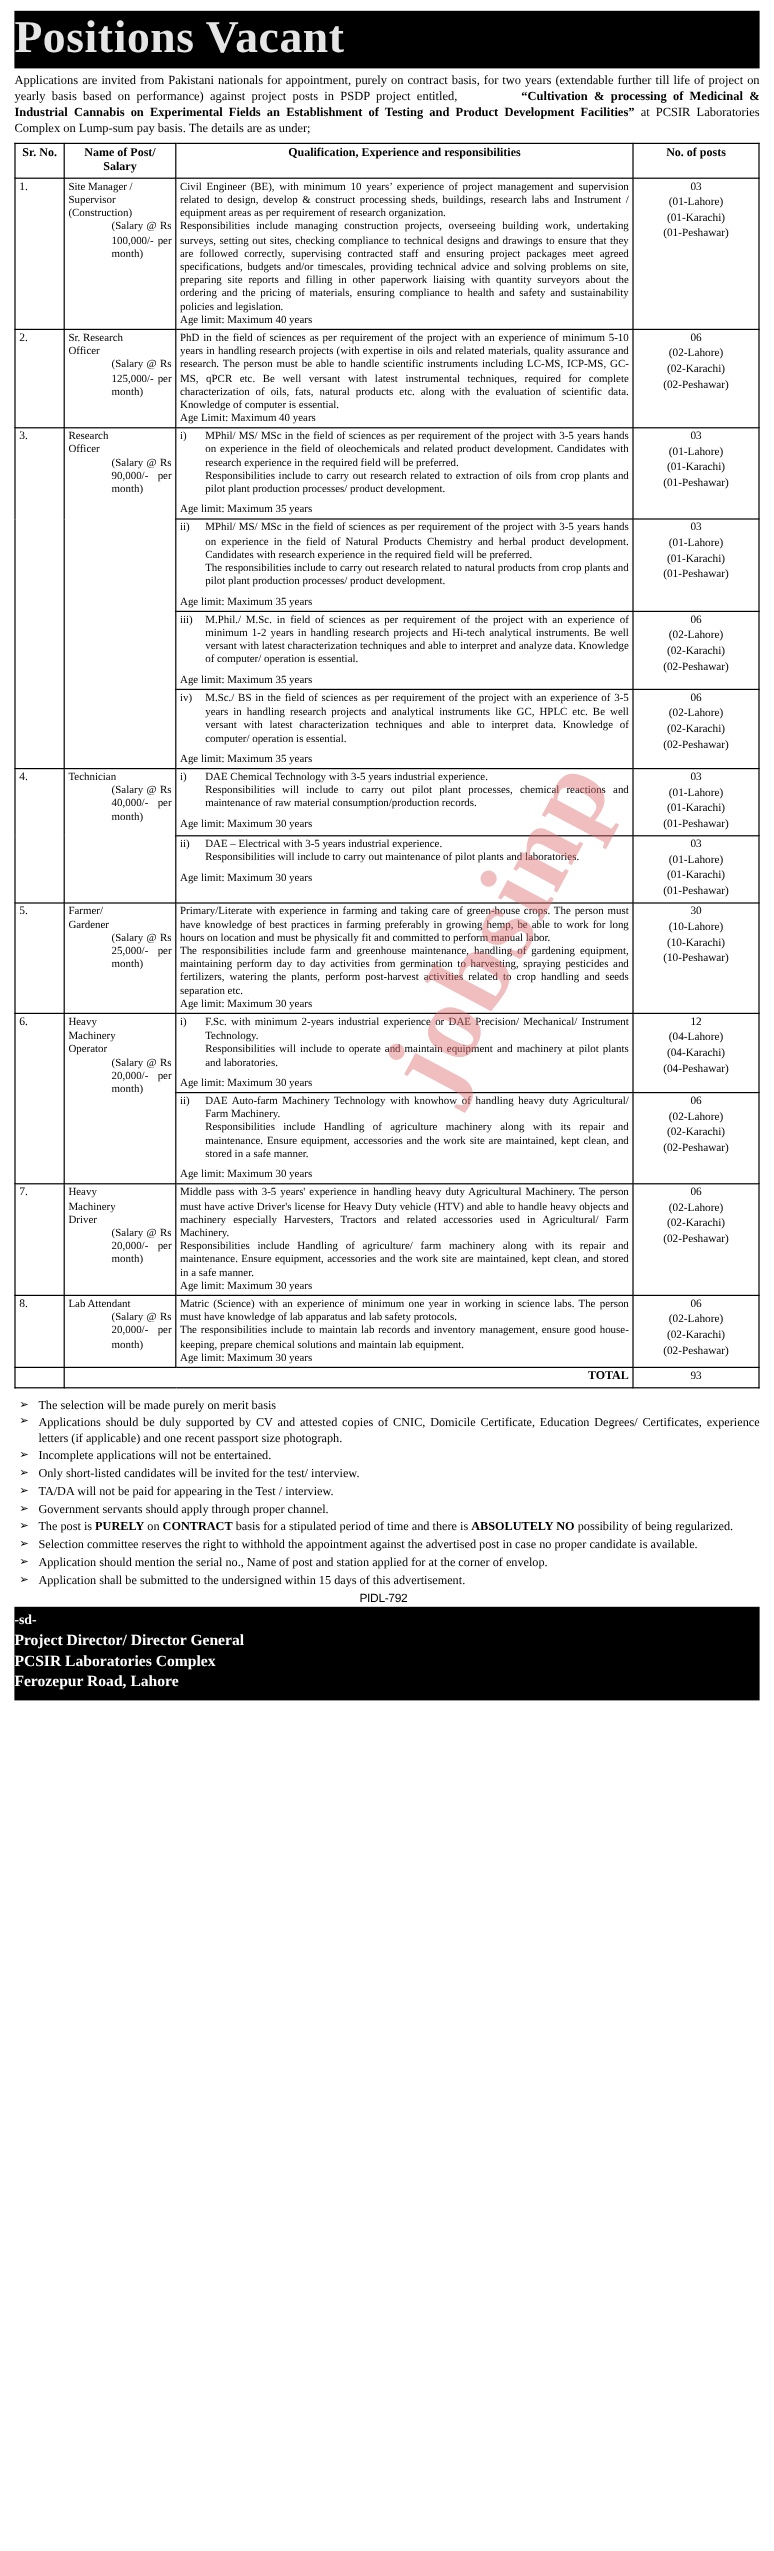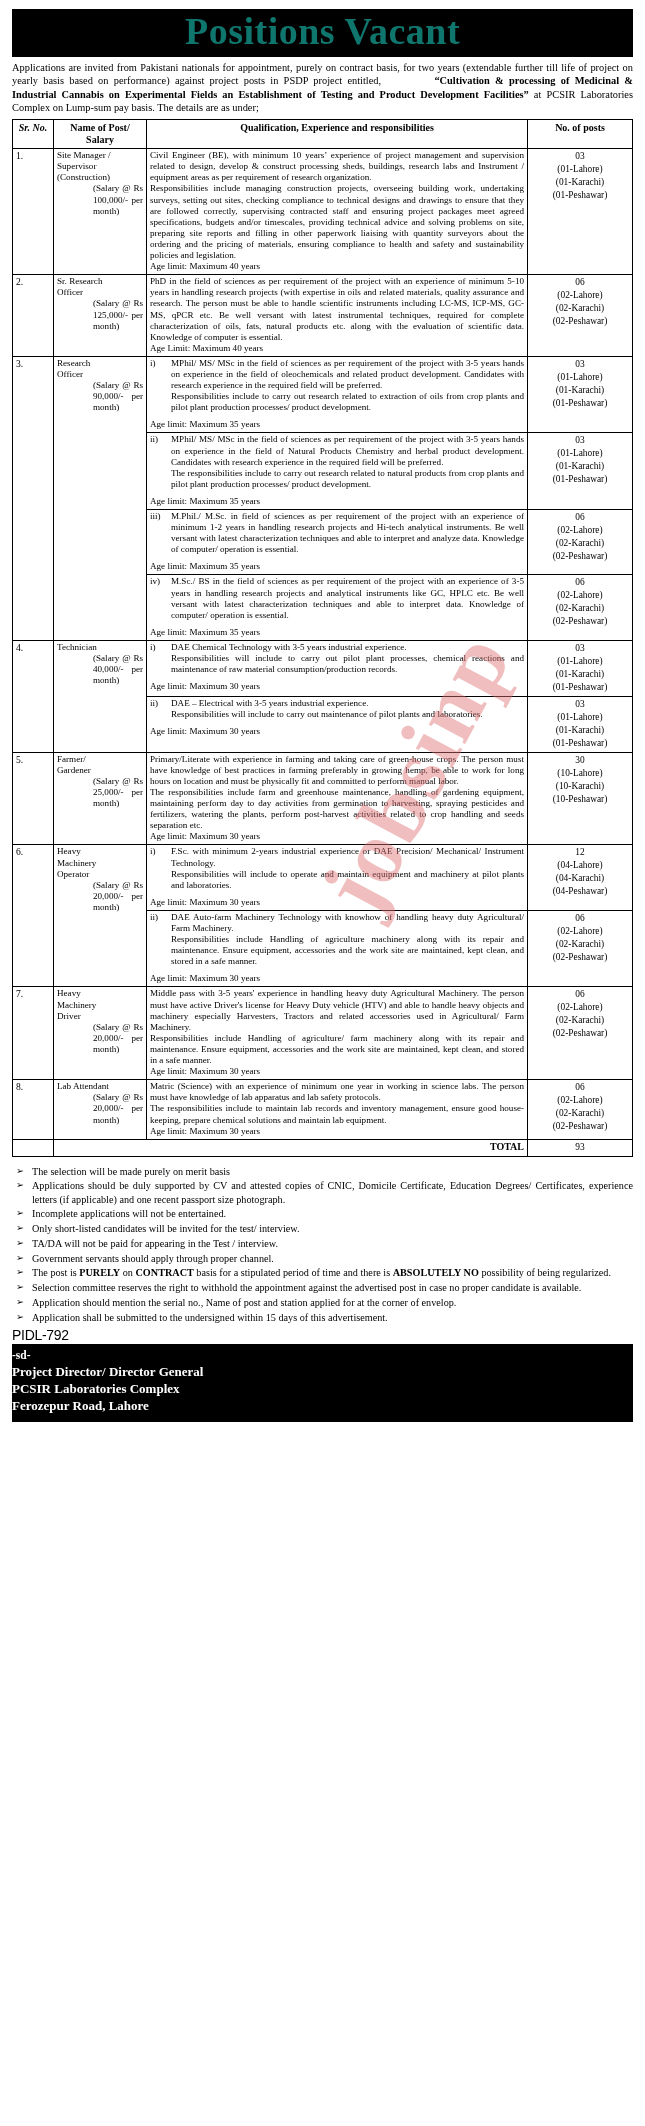--- a/index.html
+++ b/index.html
@@ -37,22 +37,22 @@
   .hdr{
     text-align:center;
     font-weight:bold;
     font-size:11.2px;
     line-height:1.33;
     letter-spacing:.1px;
   }
   .hdr div{white-space:nowrap;}
   .banner{
     background:#000;
-    color:#0f766e;
-    text-align:center;
+    color:#e5e5e5;
+    text-align:left;
     font-weight:bold;
     font-size:38px;
     line-height:1.02;
     margin:5px 0 4px 0;
     padding:3px 0 6px 0;
     letter-spacing:.5px;
     font-family:"Liberation Serif", serif;
   }
   .intro{
     font-size:10.4px;
@@ -78,21 +78,21 @@
     text-align:center;
     font-weight:bold;
     font-size:10px;
     padding:2px 3px;
   }
   th.c-sr, td.c-sr{width:34px;}
   th.c-name, td.c-name{width:86px;}
   th.c-qual, td.c-qual{width:auto;}
   th.c-posts, td.c-posts{width:98px;}
 
-  th.c-sr{text-align:left;padding-left:5px;font-style:italic;}
+  th.c-sr{text-align:left;padding-left:5px;}
   th.c-name{text-align:left;padding-left:8px;}
   th.c-qual{text-align:left;padding-left:8px;}
 
   td.c-sr{font-size:9.6px;padding-left:5px;}
   td.c-name{padding-left:10px;}
   td.c-posts{text-align:center;line-height:1.38;font-size:9.4px;}
 
   .nm-line{display:block;}
   .sal{
     display:block;
@@ -151,22 +151,22 @@
     flex:0 0 20px;
     font-size:9.5px;
     padding-left:4px;
     box-sizing:border-box;
   }
   ul.notes li .txt{flex:1 1 auto;text-align:justify;}
   ul.notes li .txt b{font-weight:bold;}
   li.bold .txt{font-weight:normal;}
 
   .pidl{
-    text-align:left;
-    font-size:14px;
+    text-align:center;
+    font-size:10px;
     font-family:"Liberation Sans", sans-serif;
     letter-spacing:-.3px;
     margin:3px 6px 1px 0;
   }
   .footer{
     background:#000;
     color:#fff;
     font-weight:bold;
     padding:4px 0 7px 0;
     line-height:1.30;

